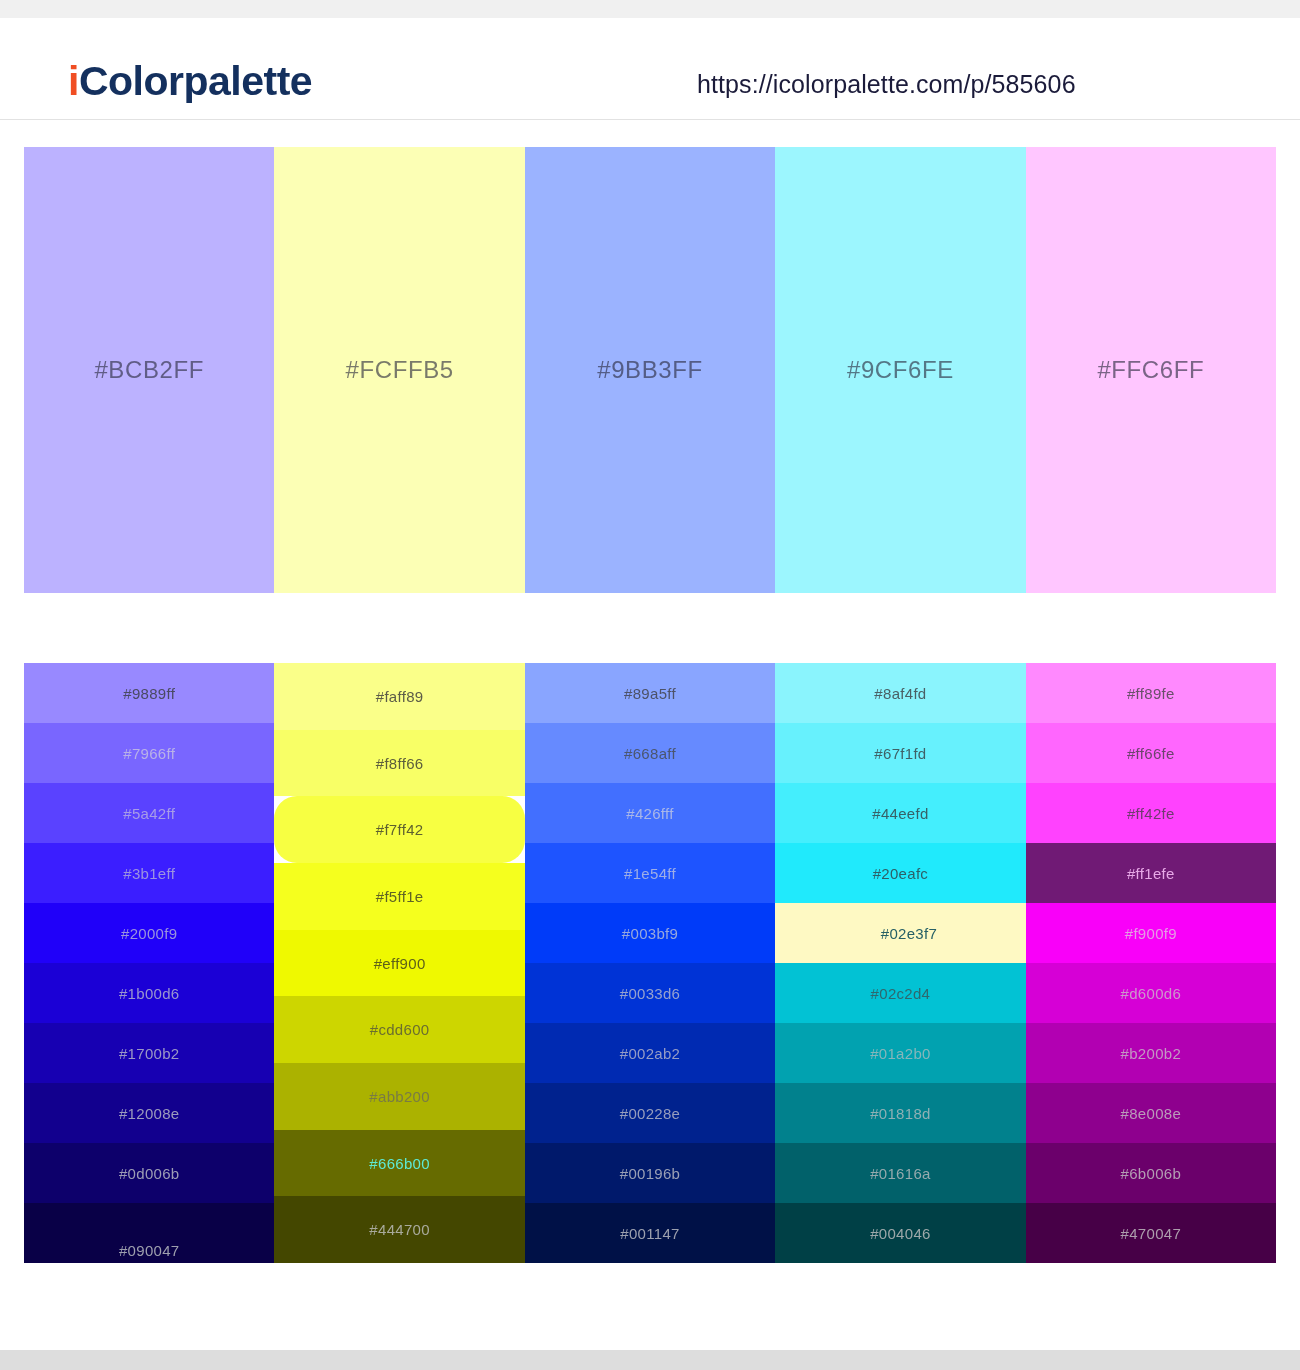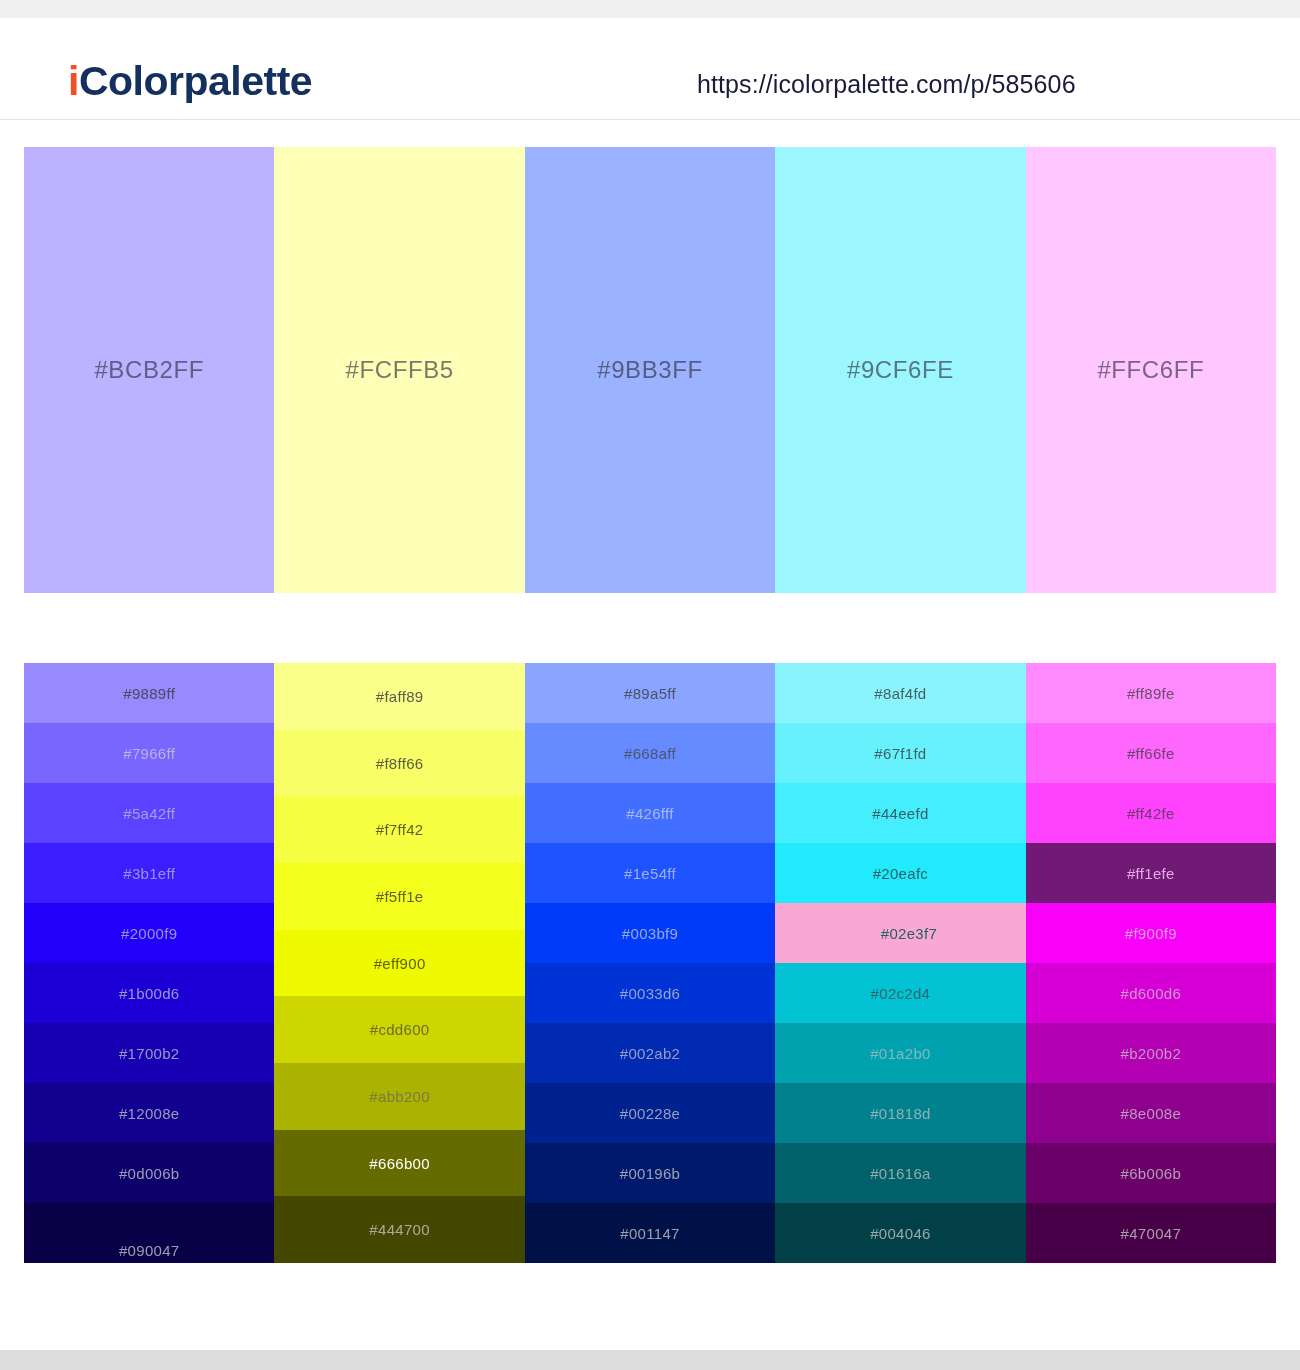--- a/index.html
+++ b/index.html
@@ -193,37 +193,37 @@
           <span class="hexlabel" style="color: rgb(158, 159, 174); margin-top: 35px;">#090047</span>
         </div>
       </div>
       <div class="shade-col">
         <div class="shade-cell" style="background: rgb(250, 255, 137);">
           <span class="hexlabel" style="color: rgb(92, 92, 72);">#faff89</span>
         </div>
         <div class="shade-cell" style="background: rgb(248, 255, 102);">
           <span class="hexlabel" style="color: rgb(92, 94, 60);">#f8ff66</span>
         </div>
-        <div class="shade-cell" style="background: rgb(247, 255, 66);">
+        <div class="shade-cell" style="background: rgb(247, 255, 66); border-radius: 23px;">
           <span class="hexlabel" style="color: rgb(94, 97, 47);">#f7ff42</span>
         </div>
         <div class="shade-cell" style="background: rgb(245, 255, 30);">
           <span class="hexlabel" style="color: rgb(95, 99, 36);">#f5ff1e</span>
         </div>
         <div class="shade-cell" style="background: rgb(239, 249, 0);">
           <span class="hexlabel" style="color: rgb(94, 97, 25);">#eff900</span>
         </div>
         <div class="shade-cell" style="background: rgb(205, 214, 0);">
           <span class="hexlabel" style="color: rgb(107, 110, 46);">#cdd600</span>
         </div>
         <div class="shade-cell" style="background: rgb(171, 178, 0);">
           <span class="hexlabel" style="color: rgb(121, 123, 68);">#abb200</span>
         </div>
         <div class="shade-cell" style="background: rgb(102, 107, 0);">
-          <span class="hexlabel" style="color: #ffffff;">#666b00</span>
+          <span class="hexlabel" style="color: #5eead4;">#666b00</span>
         </div>
         <div class="shade-cell" style="background: rgb(68, 71, 0);">
           <span class="hexlabel" style="color: rgb(169, 170, 156);">#444700</span>
         </div>
       </div>
       <div class="shade-col">
         <div class="shade-cell" style="background: rgb(137, 165, 255);">
           <span class="hexlabel" style="color: rgb(77, 82, 104);">#89a5ff</span>
         </div>
         <div class="shade-cell" style="background: rgb(102, 138, 255);">
@@ -260,21 +260,21 @@
         </div>
         <div class="shade-cell" style="background: rgb(103, 241, 253);">
           <span class="hexlabel" style="color: rgb(63, 97, 102);">#67f1fd</span>
         </div>
         <div class="shade-cell" style="background: rgb(68, 238, 253);">
           <span class="hexlabel" style="color: rgb(55, 97, 103);">#44eefd</span>
         </div>
         <div class="shade-cell" style="background: rgb(32, 234, 252);">
           <span class="hexlabel" style="color: rgb(45, 96, 103);">#20eafc</span>
         </div>
-        <div class="shade-cell" style="background: #f9a8d4; padding-left: 17px;">
+        <div class="shade-cell" style="background: #fef9c3; padding-left: 17px;">
           <span class="hexlabel" style="color: rgb(38, 96, 101);">#02e3f7</span>
         </div>
         <div class="shade-cell" style="background: rgb(2, 194, 212);">
           <span class="hexlabel" style="color: rgb(46, 104, 110);">#02c2d4</span>
         </div>
         <div class="shade-cell" style="background: rgb(1, 162, 176);">
           <span class="hexlabel" style="color: rgb(134, 182, 186);">#01a2b0</span>
         </div>
         <div class="shade-cell" style="background: rgb(1, 129, 141);">
           <span class="hexlabel" style="color: rgb(142, 176, 180);">#01818d</span>

